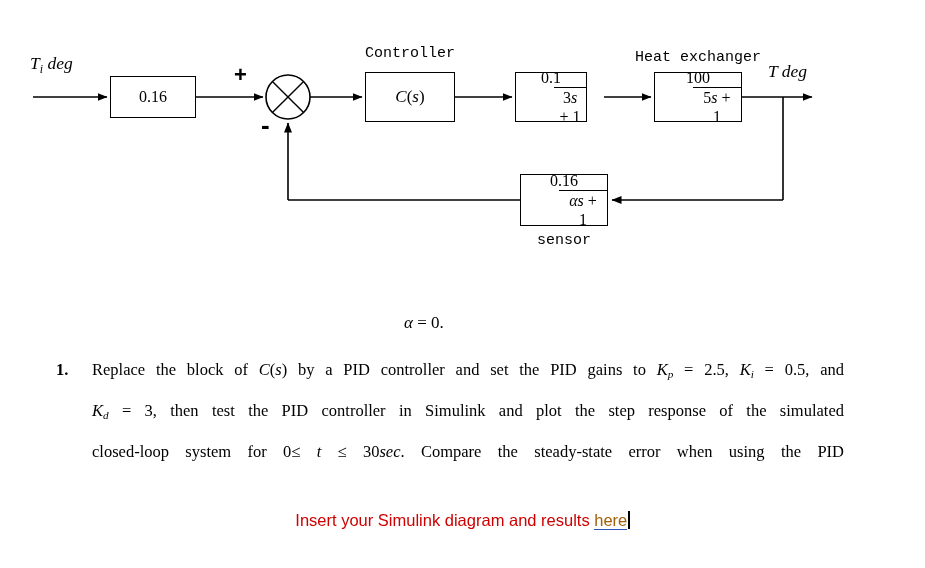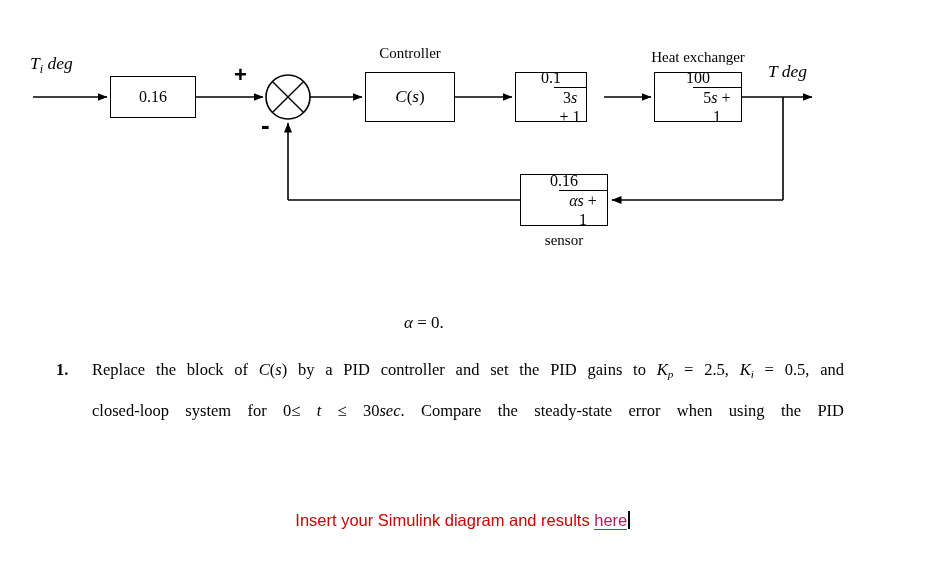--- a/index.html
+++ b/index.html
@@ -9,21 +9,21 @@
 
   
   .block{position:absolute;border:1.6px solid #000;background:#fff;box-sizing:border-box;
          display:flex;align-items:center;justify-content:center;font-size:16px;}
   .block-gain{left:110px;top:76px;width:86px;height:42px;}
   .block-controller{left:365px;top:72px;width:90px;height:50px;font-size:17px;}
   .block-valve{left:515px;top:72px;width:72px;height:50px;}
   .block-he{left:654px;top:72px;width:88px;height:50px;}
   .block-sensor{left:520px;top:174px;width:88px;height:52px;}
 
-  .caption{position:absolute;font-family:Liberation Serif, serif;font-size:15px;
+  .caption{position:absolute;font-family:Liberation Mono, monospace;font-size:15px;
            text-align:center;white-space:nowrap;}
   .cap-controller{left:365px;top:45px;width:90px;}
   .cap-valve{left:515px;top:52px;width:89px;margin-top:37px;}
   .cap-he{left:610px;top:49px;width:176px;}
   .cap-sensor{left:520px;top:232px;width:88px;}
 
   .sign{position:absolute;font-family:"Liberation Sans",sans-serif;font-weight:bold;line-height:1;}
   .sign-plus{left:234px;top:64px;font-size:22px;}
   .sign-minus{left:261px;top:112px;font-size:26px;}
 
@@ -41,21 +41,21 @@
   .alpha-note{position:absolute;left:404px;top:313px;font-size:17px;}
 
   .question{position:absolute;left:56px;top:352px;width:784px;font-size:16.5px;line-height:36.5px;}
   .qnum{position:absolute;left:0;top:0;font-weight:bold;}
   .qtext{margin-left:36px;}
   .qline{width:752px;}
   .just{text-align:justify;text-align-last:justify;}
 
   .insert-line{position:absolute;left:0;top:511px;width:925px;text-align:center;
                font-family:"Liberation Sans",sans-serif;font-size:16.5px;color:#d00000;}
-  .here-link{color:#be185d;text-decoration:none;border-bottom:1.6px solid #3355bb;cursor:pointer;}
+  .here-link{color:#a16207;text-decoration:none;border-bottom:1.6px solid #3355bb;cursor:pointer;}
   .caret{display:inline-block;width:1.4px;height:18px;background:#000;vertical-align:text-bottom;margin-left:1px;}
 </style>
 </head>
 <body>
 
 <div class="page">
 
   <svg class="wires" width="925" height="568">
     <defs>
       <marker id="ah" markerWidth="11" markerHeight="9" refX="9.5" refY="4.5" orient="auto" markerUnits="userSpaceOnUse">
@@ -119,20 +119,21 @@
     </div>
   </div>
   <div class="caption cap-sensor">sensor</div>
 
   <div class="alpha-note"><span class="seg-i">α</span><span> = 0.</span></div>
 
   <div class="question">
     <div class="qnum">1.</div>
     <div class="qtext">
       <div class="qline just"><span>Replace the block of </span><span class="seg-i">C</span><span>(</span><span class="seg-i">s</span><span>)</span><span> by a PID controller and set the PID gains to </span><span class="seg-i">K</span><span class="seg-sub">p</span><span> = 2.5, </span><span class="seg-i">K</span><span class="seg-sub">i</span><span> = 0.5, and</span></div>
+      <div class="qline just"><span class="seg-i">K</span><span class="seg-sub">d</span><span> = 3, then test the PID controller in Simulink and plot the step response of the simulated</span></div>
       <div class="qline just"><span>closed-loop system for 0≤ </span><span class="seg-i">t</span><span> ≤ 30</span><span class="seg-i">sec</span><span>. Compare the steady-state error when using the PID</span></div>
     </div>
   </div>
 
   <div class="insert-line">
     <span>Insert your Simulink diagram and results </span><a class="here-link">here</a><span class="caret"></span>
   </div>
 
 </div>
 

